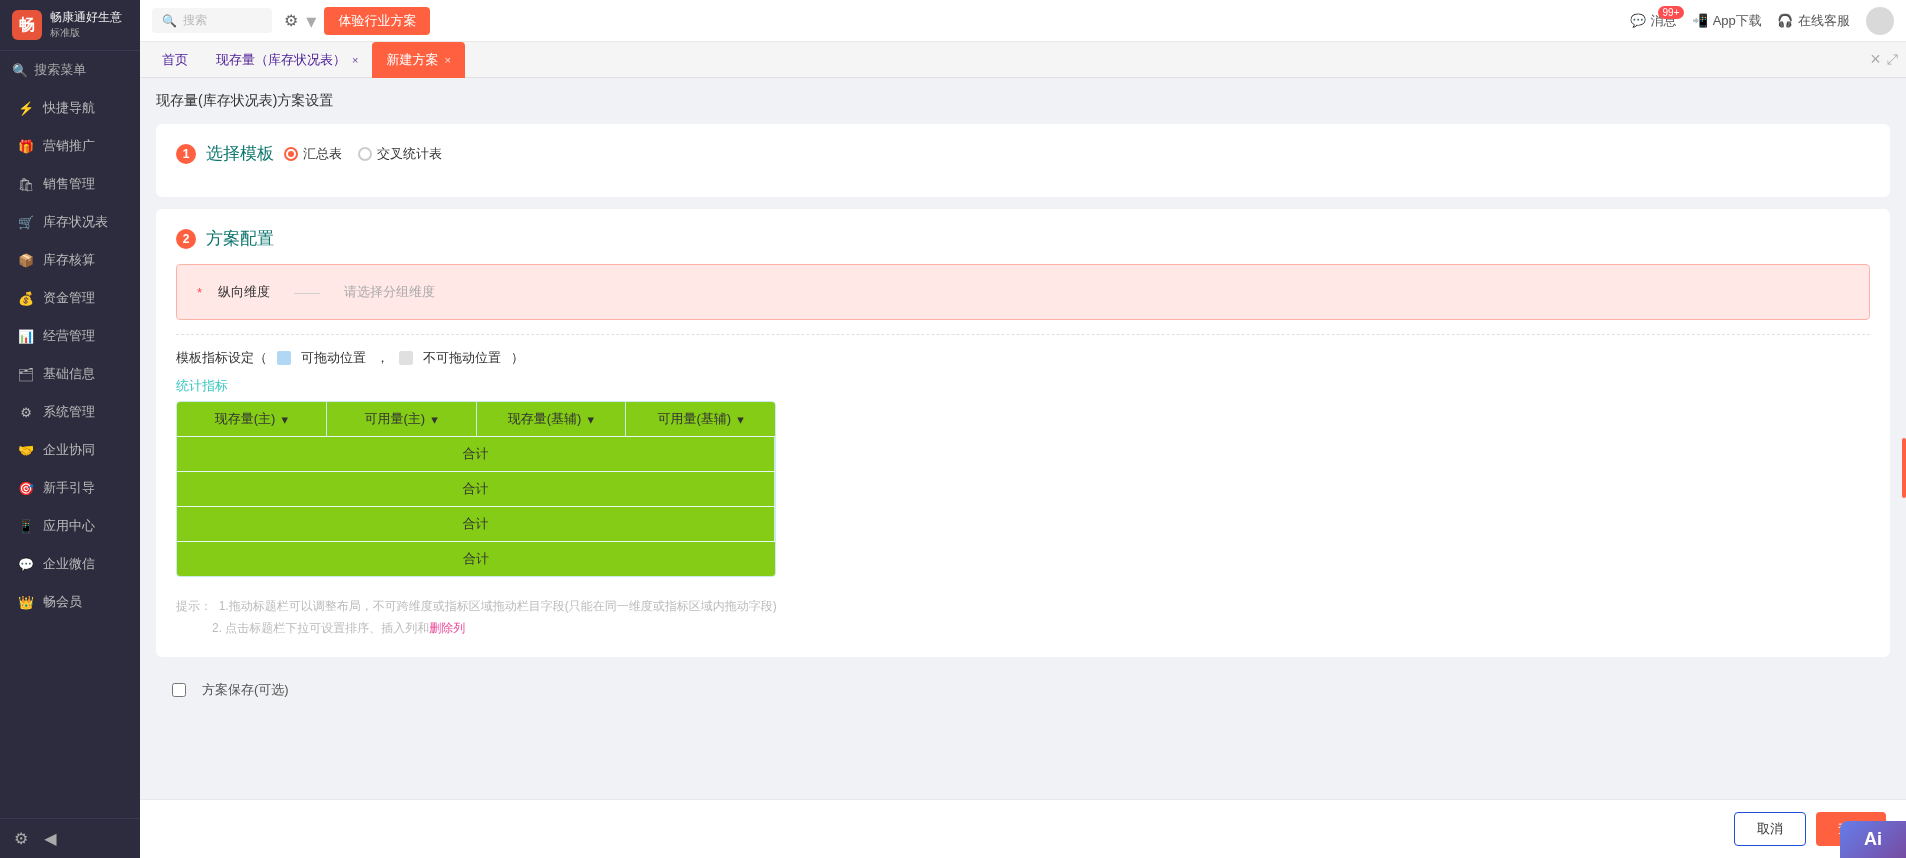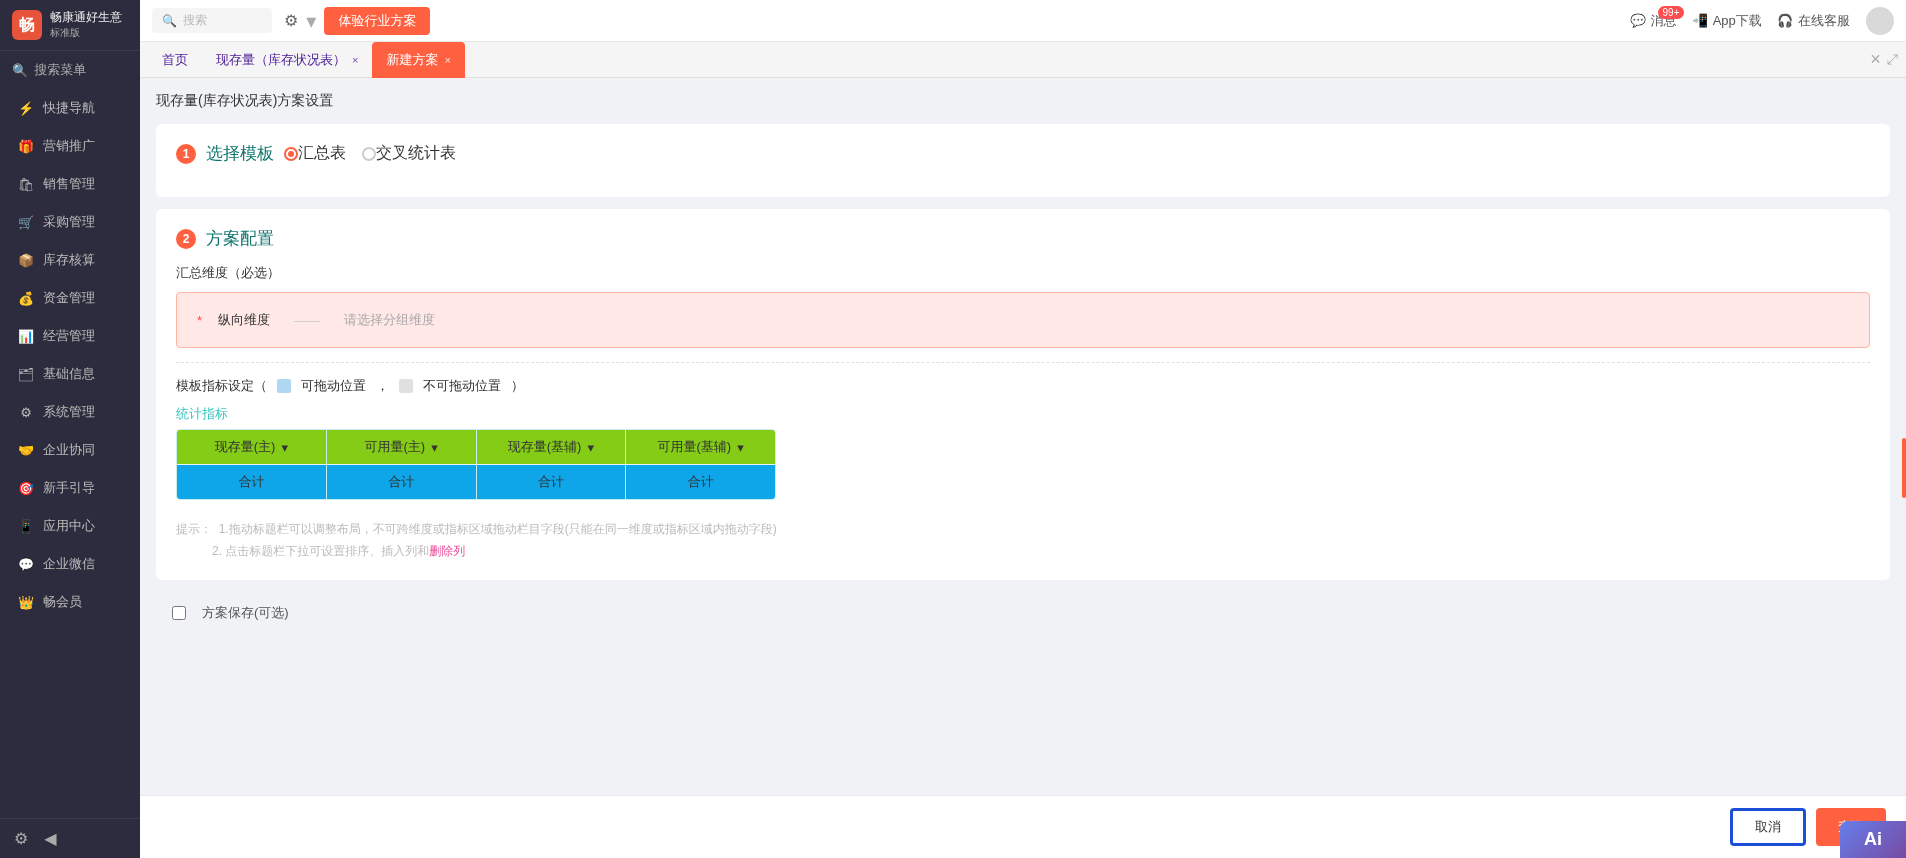--- a/index.html
+++ b/index.html
@@ -149,21 +149,21 @@
     .section-num {
       background: #ff6040; color: white;
       border-radius: 50%; width: 20px; height: 20px;
       display: flex; align-items: center; justify-content: center;
       font-size: 12px; font-weight: bold; flex-shrink: 0;
     }
     .section-title { font-size: 17px; font-weight: 400; color: #0f766e; }
 
     
     .radio-group { display: flex; align-items: center; gap: 16px; }
-    .radio-item { display: flex; align-items: center; cursor: pointer; color: #333; font-size: 16px; }
+    .radio-item { display: flex; align-items: center; gap: 5px; cursor: pointer; color: #333; font-size: 13px; }
     .radio-dot {
       width: 14px; height: 14px; border-radius: 50%;
       border: 2px solid #ccc;
       display: flex; align-items: center; justify-content: center;
     }
     .radio-dot.active { border-color: #ff6040; }
     .radio-dot.active::after {
       content: ''; width: 6px; height: 6px; border-radius: 50%; background: #ff6040;
     }
 
@@ -212,21 +212,21 @@
     }
     .stats-header-cell {
       flex: 1;
       padding: 8px 14px;
       display: flex; align-items: center; justify-content: center; gap: 6px;
       border-right: 1px solid #c8eceb;
       font-size: 13px; color: #333;
       cursor: pointer;
     }
     .stats-header-cell:last-child { border-right: none; }
-    .stats-data-row { display: flex; background: #0ea5e9; }
+    .stats-data-row { display: flex; background: #84cc16; flex-direction: column; }
     .stats-data-cell {
       flex: 1;
       padding: 8px 14px;
       text-align: center;
       border-right: 1px solid #c8eceb;
       border-top: 1px solid #e6f7f6;
       font-size: 13px; color: #333;
     }
     .stats-data-cell:last-child { border-right: none; }
 
@@ -247,21 +247,21 @@
 
     
     .bottom-bar {
       background: #fff;
       border-top: 1px solid #e8e8e8;
       padding: 12px 20px;
       display: flex; justify-content: flex-end; gap: 10px;
       flex-shrink: 0;
     }
     .btn-cancel {
-      background: #fff; color: #333; border: 3px solid #1d4ed8;
+      background: #fff; color: #333; border: 1px solid #1d4ed8;
       border-radius: 4px; padding: 7px 22px;
       font-size: 13px; cursor: pointer; font-family: inherit;
     }
     .btn-query {
       background: #ff6040; color: white; border: none;
       border-radius: 4px; padding: 7px 22px;
       font-size: 13px; cursor: pointer; font-family: inherit;
     }
 
     
@@ -310,21 +310,21 @@
     <div class="sidebar-item">
       <span class="sidebar-item-icon">🎁</span>
       <span>营销推广</span>
     </div>
     <div class="sidebar-item">
       <span class="sidebar-item-icon">🛍</span>
       <span>销售管理</span>
     </div>
     <div class="sidebar-item">
       <span class="sidebar-item-icon">🛒</span>
-      <span>采购管理</span>
+      <span>库存状况表</span>
     </div>
     <div class="sidebar-item">
       <span class="sidebar-item-icon">📦</span>
       <span>库存核算</span>
     </div>
     <div class="sidebar-item">
       <span class="sidebar-item-icon">💰</span>
       <span>资金管理</span>
     </div>
     <div class="sidebar-item">
@@ -436,21 +436,20 @@
           </div>
         </div>
       </div>
 
       <div class="card">
         <div class="section-header">
           <div class="section-num">2</div>
           <div class="section-title">方案配置</div>
         </div>
 
-        <div style="font-size:13px; color:#333; margin-bottom:10px;">汇总维度（必选）</div>
 
         <div class="dimension-row">
           <span style="color:#ff4d4f; font-size:13px;">*</span>
           <span style="font-size:13px; color:#333;">纵向维度</span>
           <span style="color:#ccc; font-size:13px; margin: 0 8px;">——</span>
           <span class="dimension-placeholder" style="cursor:pointer; color:#aaa;text-align:right;">请选择分组维度</span>
         </div>
 
         <hr class="divider">
 

